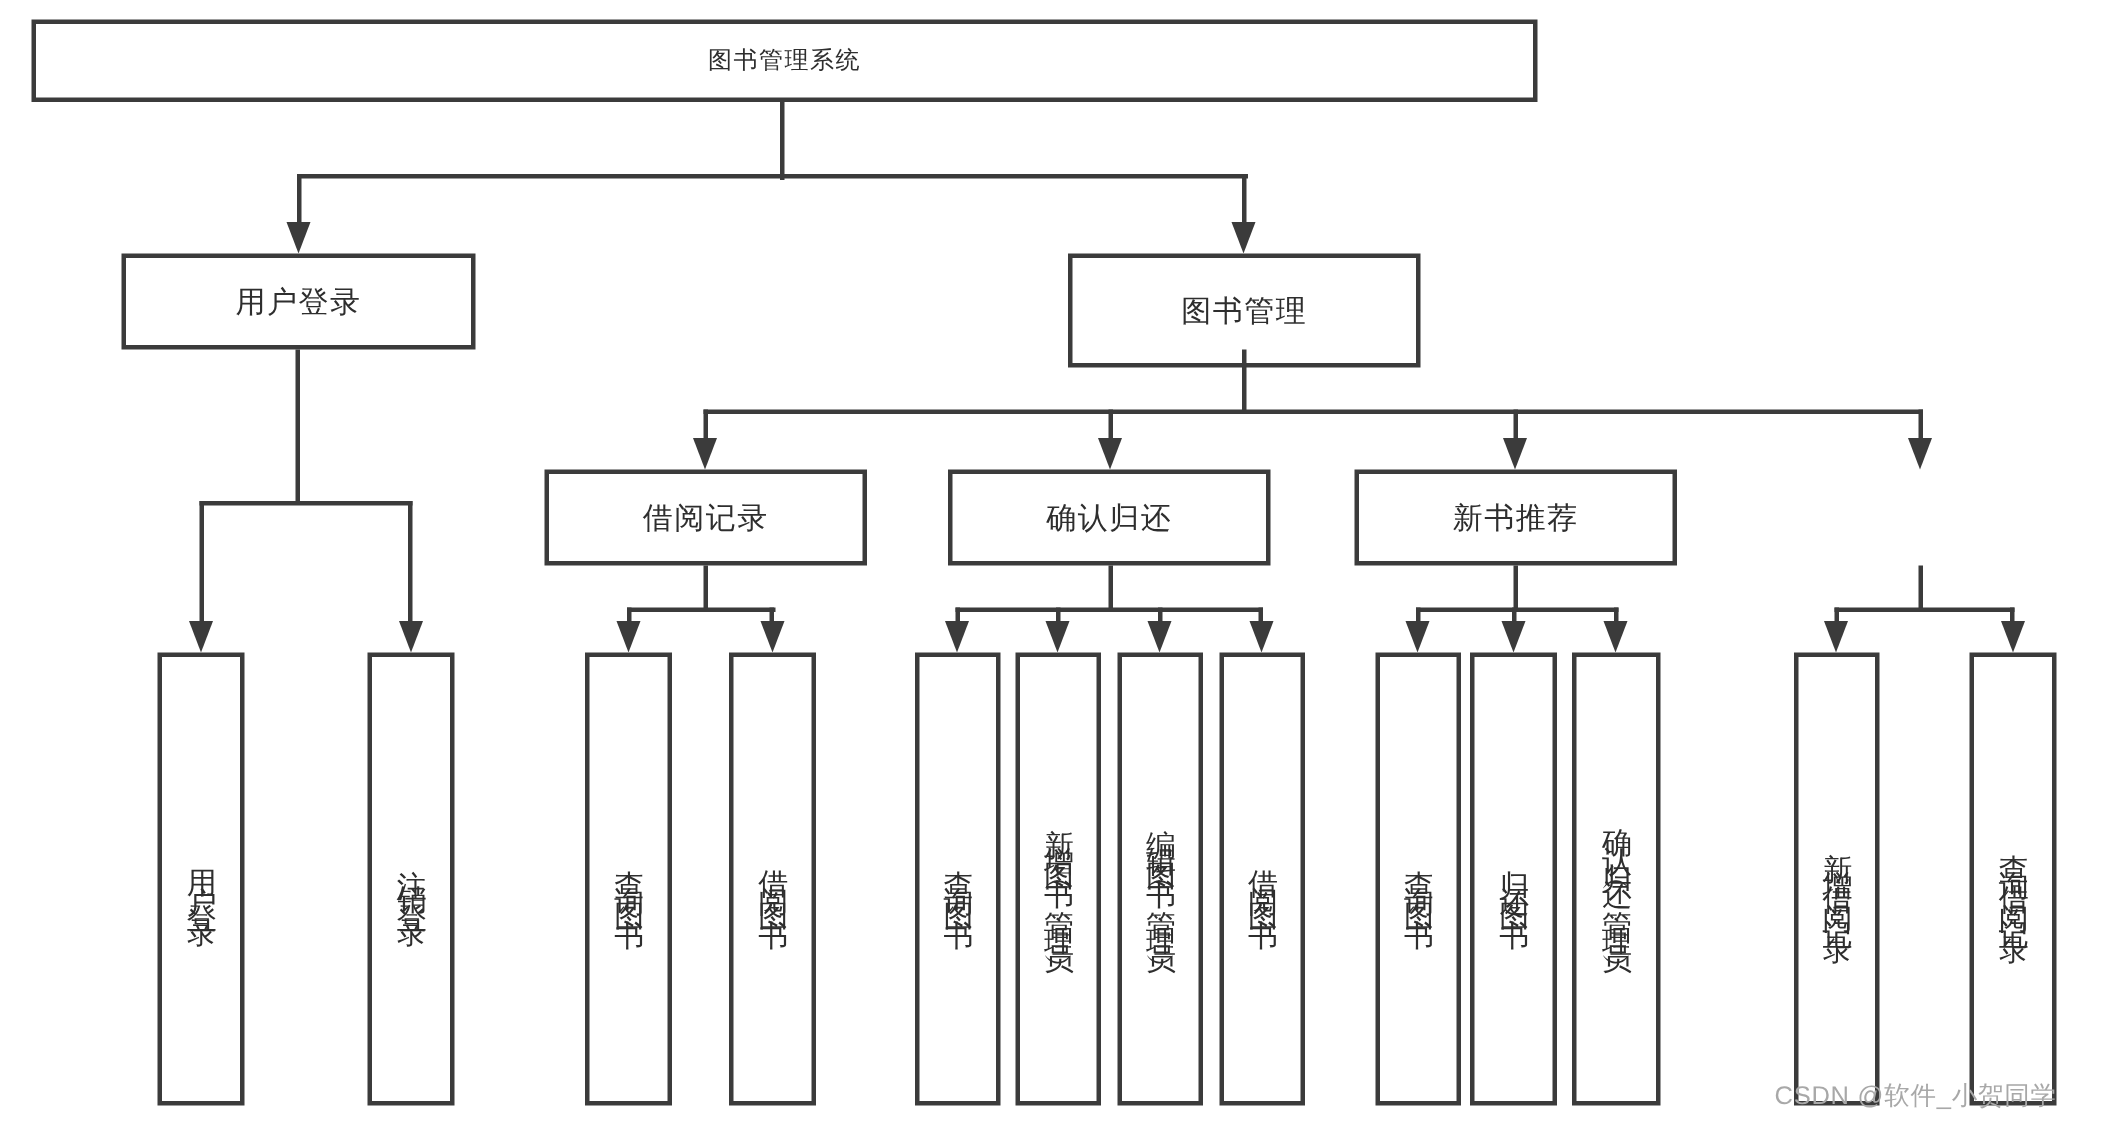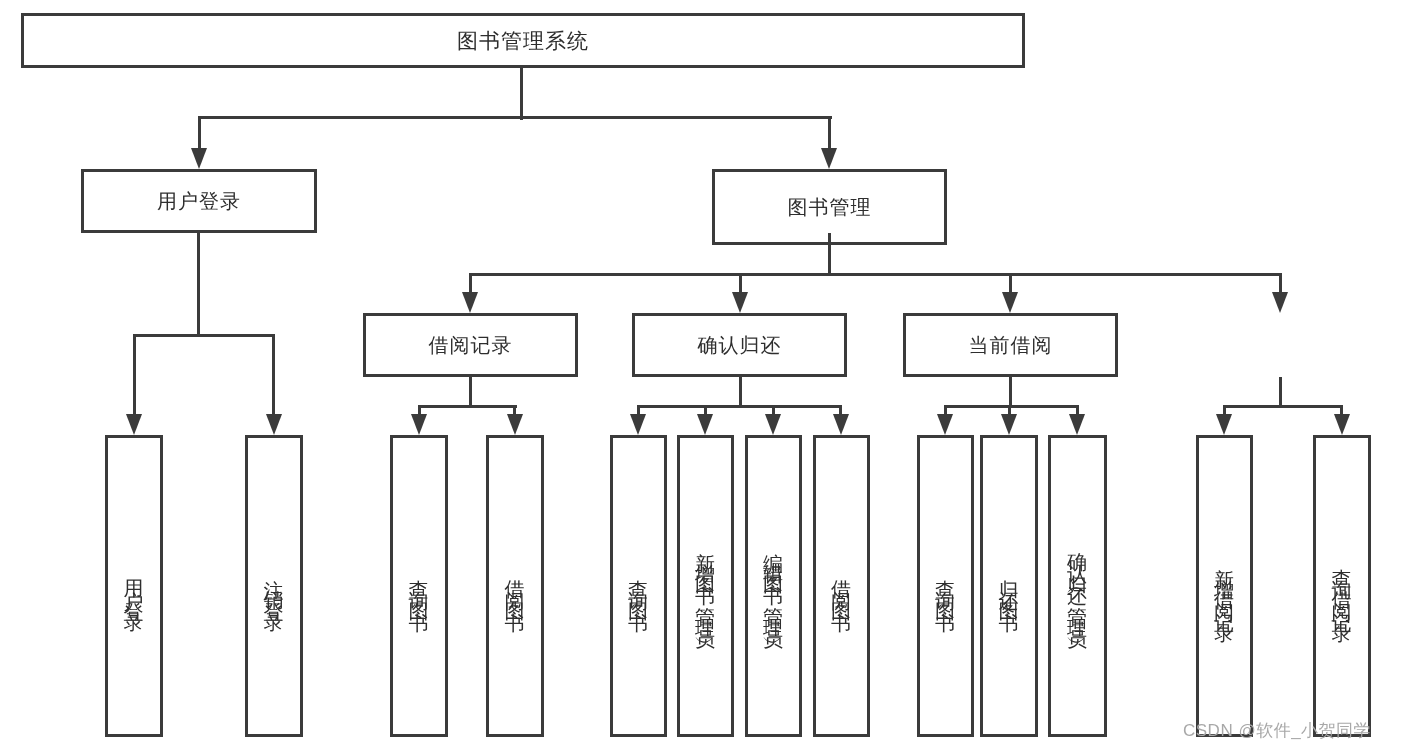--- a/index.html
+++ b/index.html
@@ -13,21 +13,21 @@
   .box{
     position:absolute;
     box-sizing:border-box;
     border:3px solid #3b3b3b;
     background:#ffffff;
     display:flex;align-items:center;justify-content:center;
   }
   .h-label{
     font-size:20px;color:#2e2e2e;letter-spacing:1px;white-space:nowrap;
   }
-  .root-label{font-size:21px;}
+  .root-label{font-size:16px;}
   .leaf{top:435px;height:302px;}
   .v-label{
     writing-mode:vertical-rl;
     font-size:20px;color:#2e2e2e;
     letter-spacing:11px;line-height:1;
   }
   .line{position:absolute;background:#3b3b3b;}
   .arrow{
     position:absolute;width:0;height:0;
     border-left:8px solid transparent;
@@ -80,21 +80,21 @@
   <div class="line" style="left:1279px;top:273px;width:3px;height:22px"></div>
   <div class="arrow" style="left:1272px;top:292px"></div>
 
   <div class="box" style="left:363px;top:313px;width:215px;height:64px">
     <span class="h-label">借阅记录</span>
   </div>
   <div class="box" style="left:632px;top:313px;width:215px;height:64px">
     <span class="h-label">确认归还</span>
   </div>
   <div class="box" style="left:903px;top:313px;width:215px;height:64px">
-    <span class="h-label">当前借阅</span>
+    <span class="h-label">新书推荐</span>
   </div>
 
   <div class="line" style="left:469px;top:377px;width:3px;height:31px"></div>
   <div class="line" style="left:418px;top:405px;width:99px;height:3px"></div>
   <div class="line" style="left:418px;top:405px;width:3px;height:12px"></div>
   <div class="arrow" style="left:411px;top:414px"></div>
   <div class="line" style="left:513px;top:405px;width:3px;height:12px"></div>
   <div class="arrow" style="left:507px;top:414px"></div>
 
   <div class="line" style="left:739px;top:377px;width:3px;height:31px"></div>

